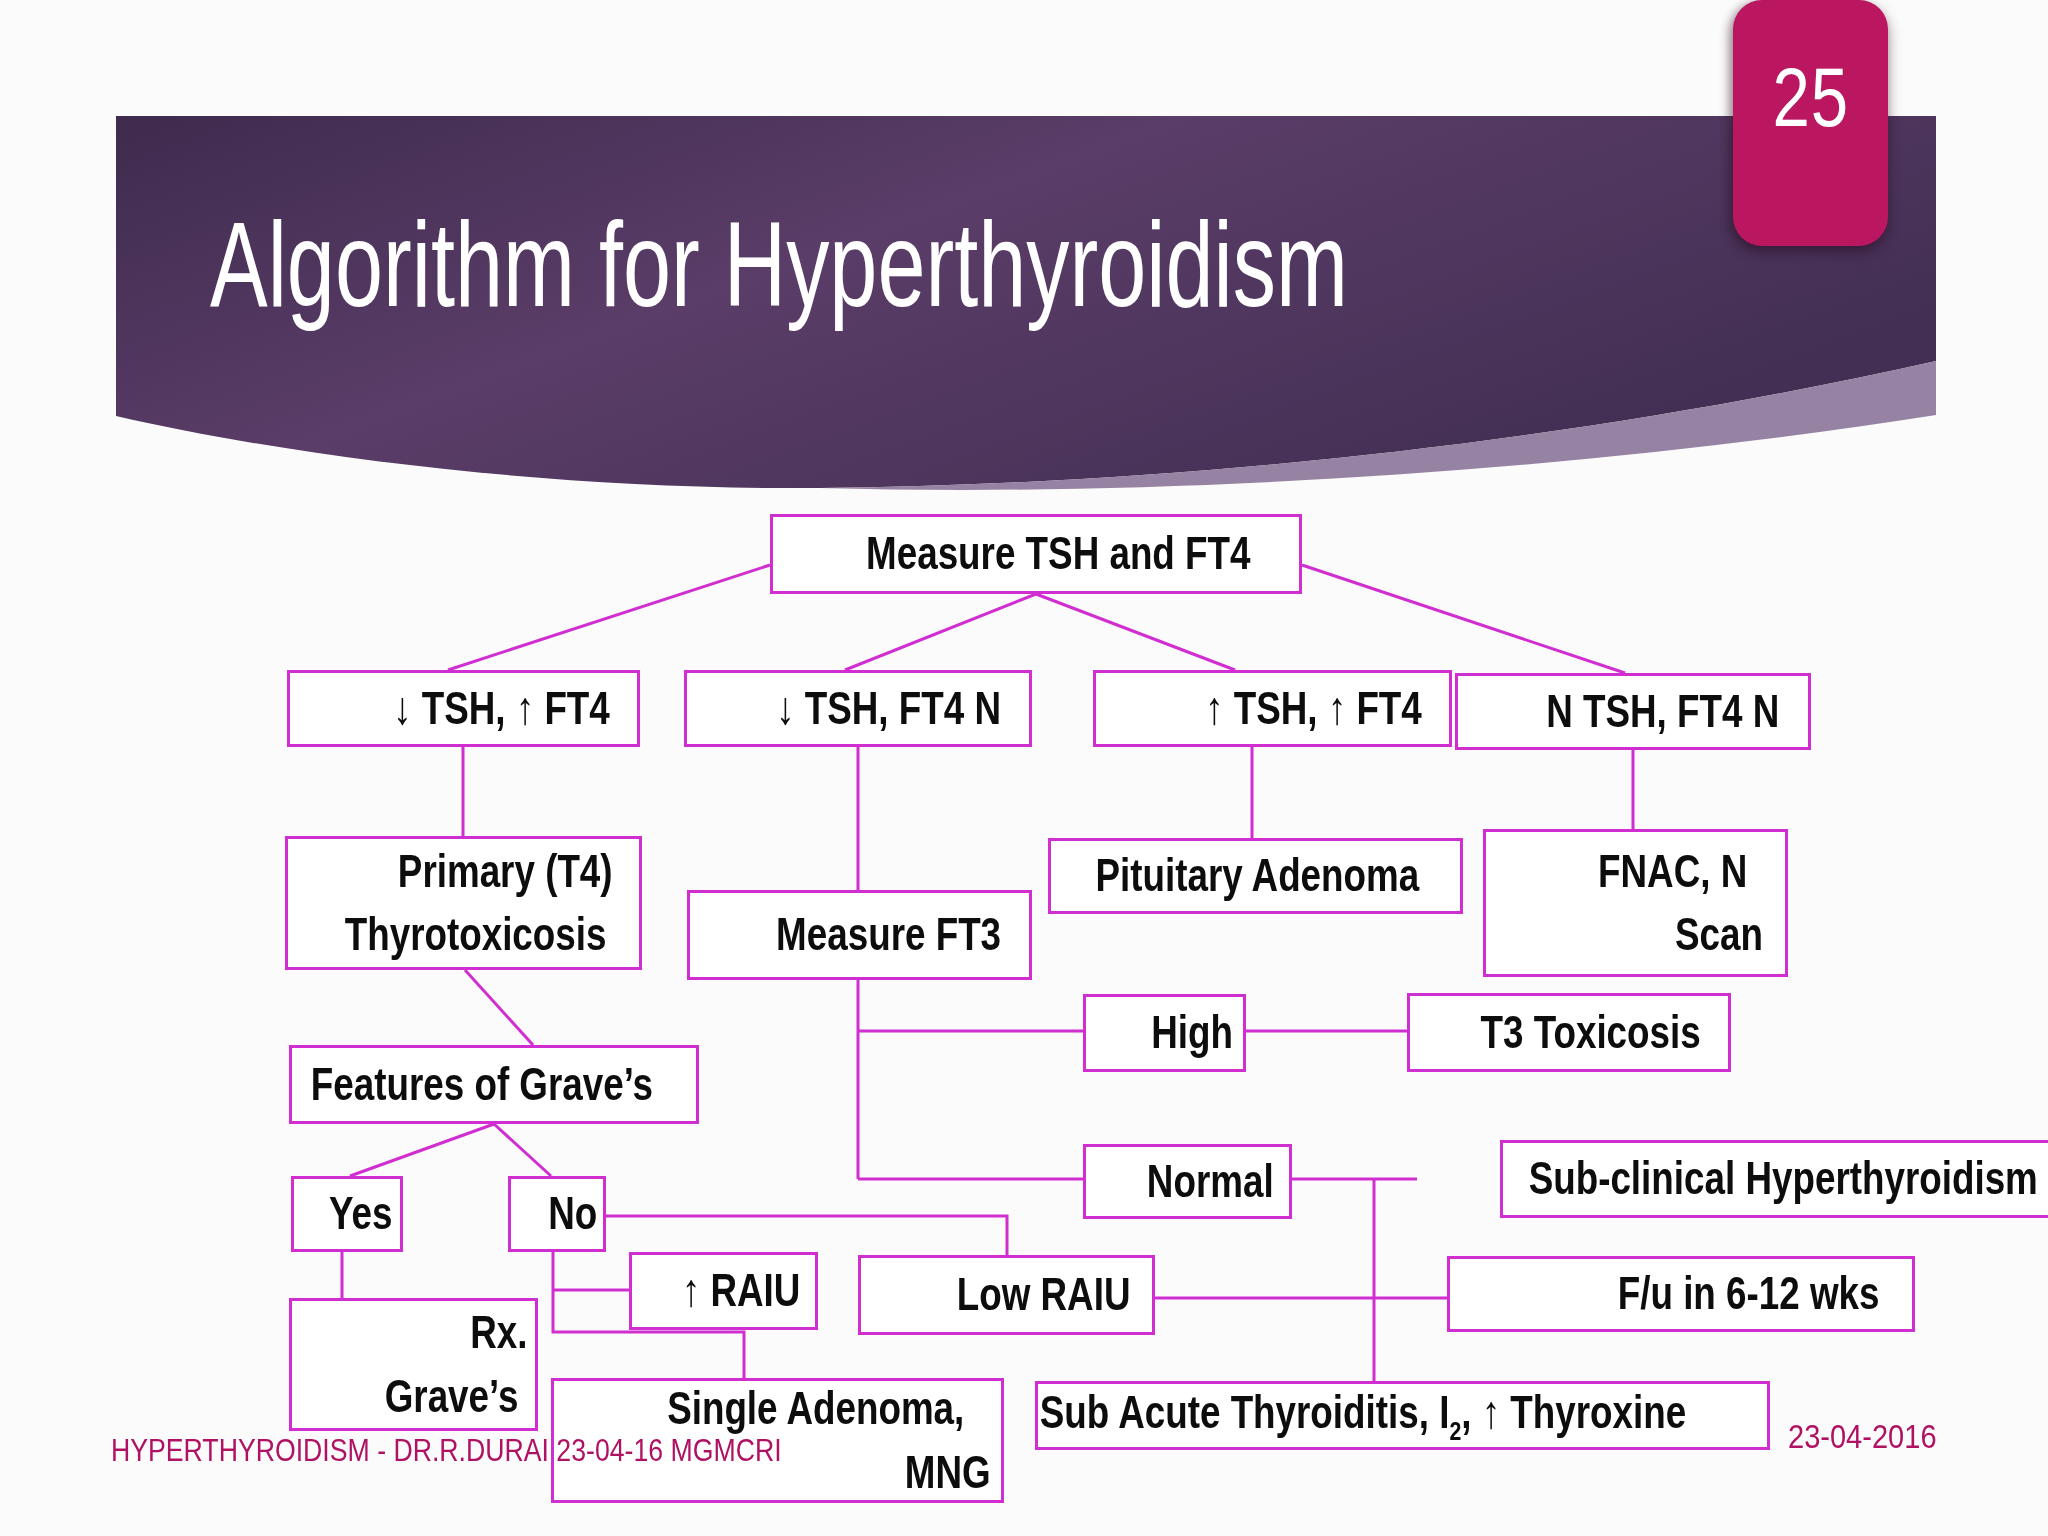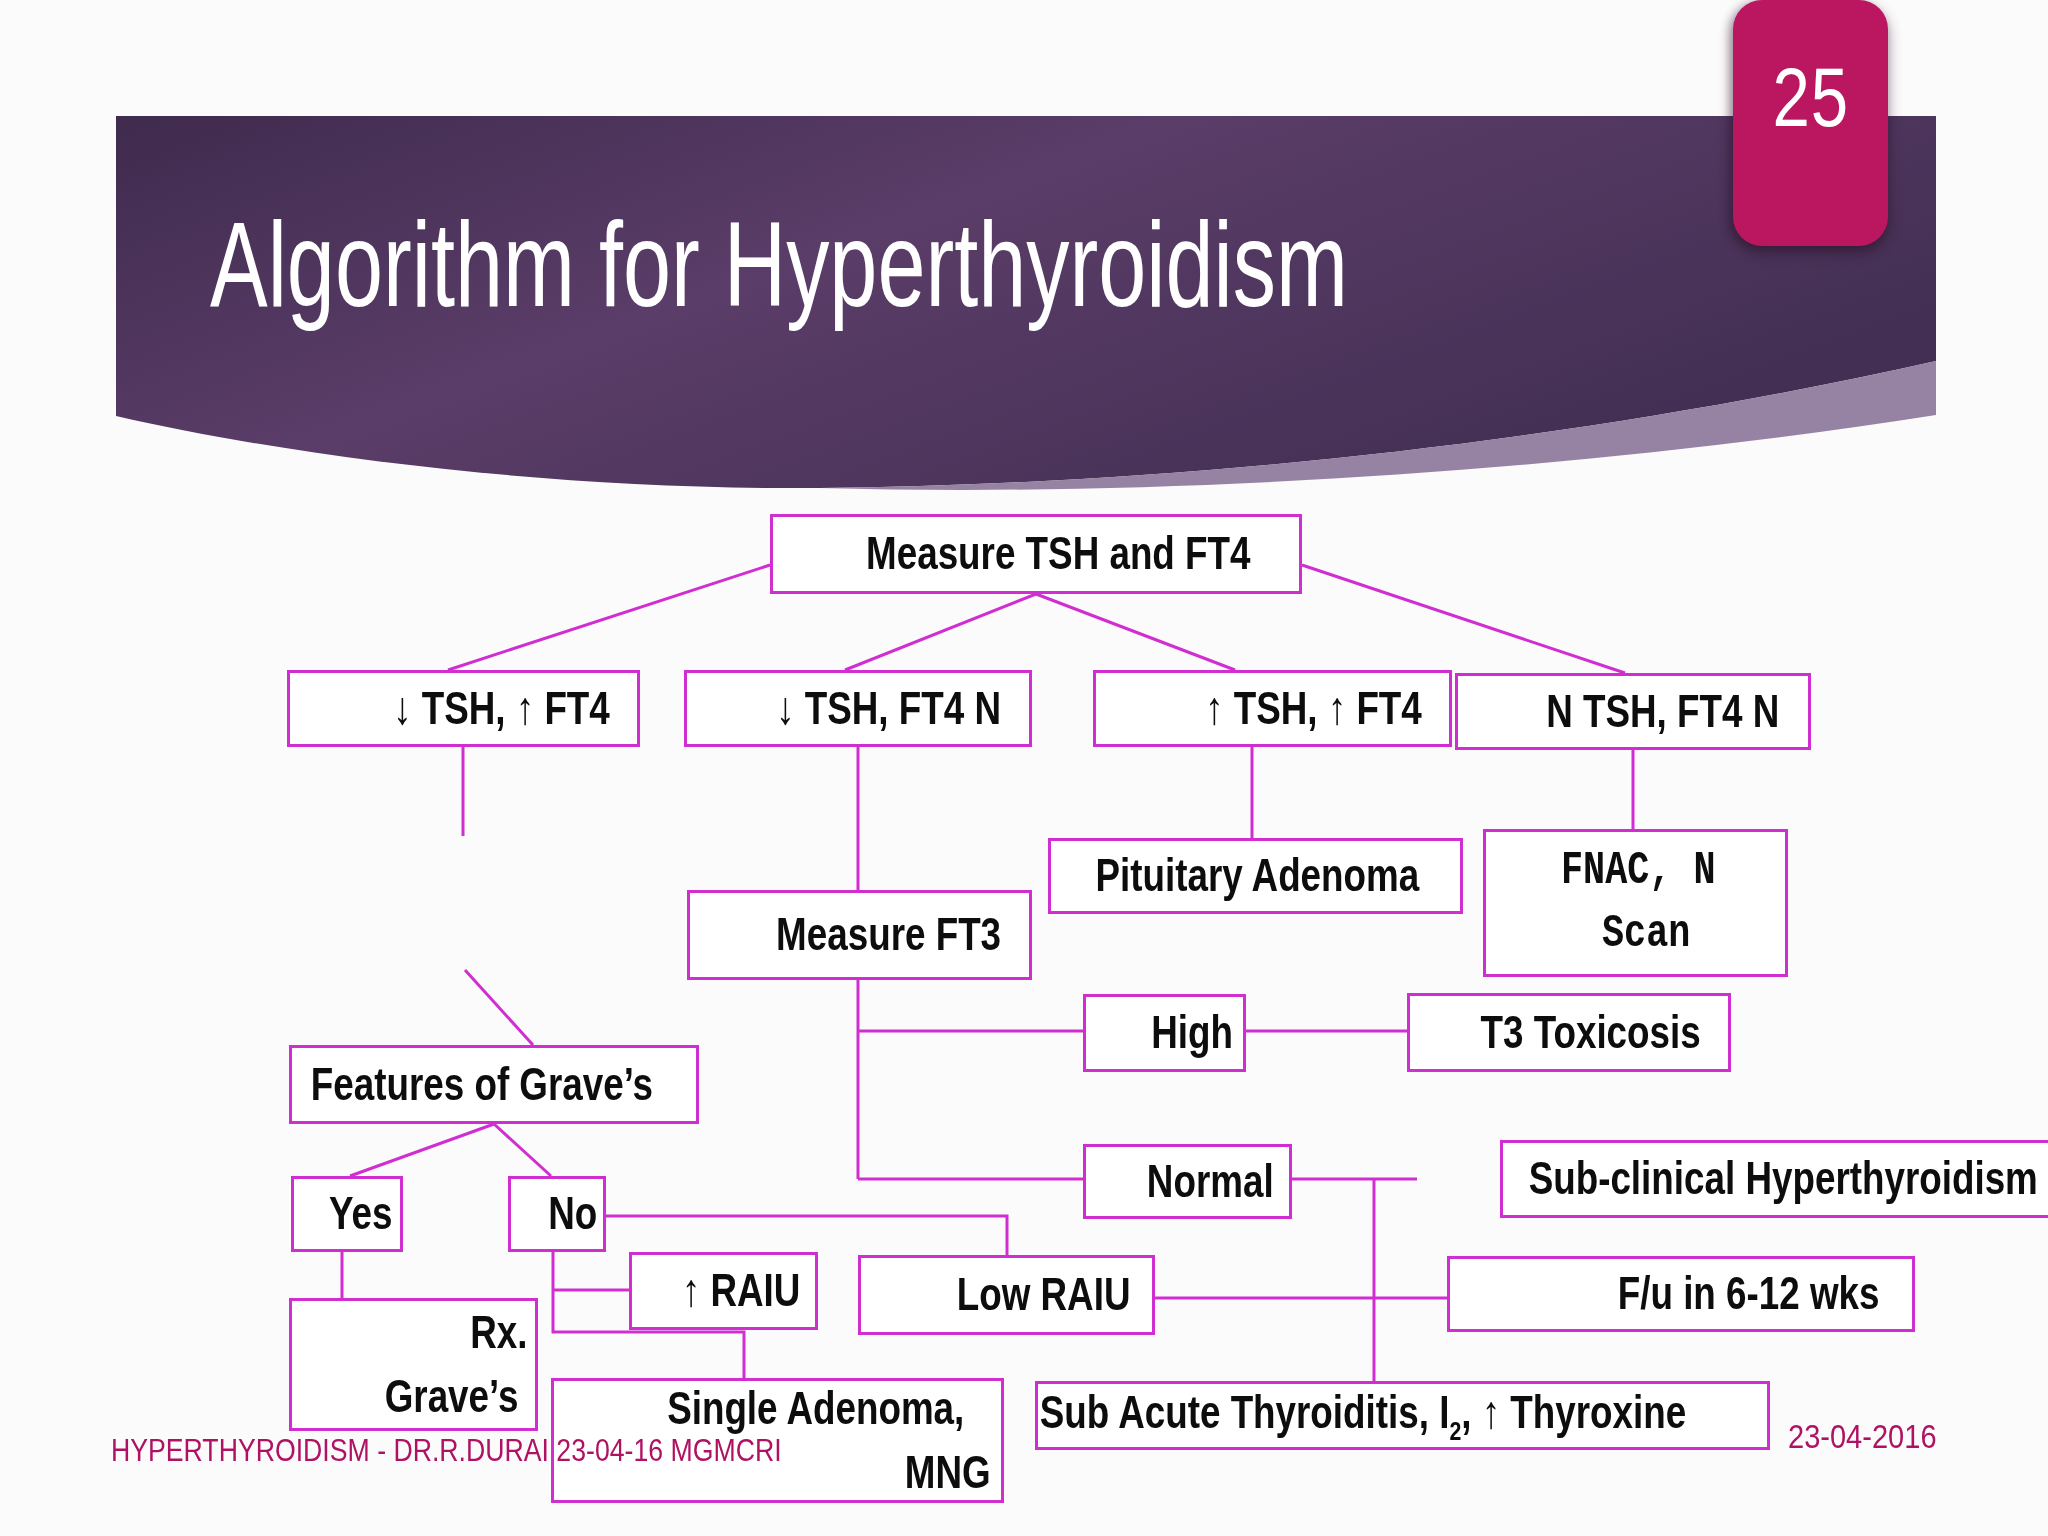--- a/index.html
+++ b/index.html
@@ -30,21 +30,21 @@
   .connectors{position:absolute;left:0;top:0;z-index:2;}
   .connectors polyline{fill:none;stroke:var(--c-accent,#d02ed0);stroke-width:3;}
   .fbox{
     position:absolute;z-index:3;box-sizing:border-box;
     background:#fff;border:3px solid var(--c-accent,#d02ed0);
     display:flex;flex-direction:column;align-items:flex-end;justify-content:center;
     color:var(--c-text,#0d0d0d);font-weight:700;font-size:46px;line-height:1.38;
     white-space:nowrap;
   }
   .fbox .lbl{display:inline-block;transform:scaleX(.8);transform-origin:center;}
-  .fbox.left-align{align-items:center;padding-left:44px;font-family:Liberation Mono, monospace;}
+  .fbox.left-align{align-items:flex-end;padding-left:44px;}
   .fbox.left-align .lbl{transform-origin:left center;}
   .sub{font-size:.58em;vertical-align:-0.45em;}
   
   .footer-left{
     position:absolute;left:111px;top:1433px;z-index:5;
     color:var(--c-footer,#b01263);font-size:31px;font-weight:400;white-space:nowrap;
     transform:scaleX(.86);transform-origin:left center;
   }
   .footer-right{
     position:absolute;left:1788px;top:1418px;z-index:5;
@@ -113,20 +113,24 @@
   </div>
 
   <div class="fbox" style="left:1073px;top:670px;width:359px;height:77px;margin-left:20px;">
     <span class="lbl">↑ TSH, ↑ FT4</span>
   </div>
 
   <div class="fbox" style="left:1455px;top:673px;width:356px;height:77px;">
     <span class="lbl">N TSH,  FT4 N</span>
   </div>
 
+  <div class="fbox" style="left:285px;top:836px;width:357px;height:134px;">
+    <span class="lbl">Primary (T4)</span>
+    <span class="lbl">Thyrotoxicosis</span>
+  </div>
 
   <div class="fbox" style="left:687px;top:890px;width:345px;height:90px;">
     <span class="lbl">Measure FT3</span>
   </div>
 
   <div class="fbox" style="left:1048px;top:838px;width:415px;height:76px;">
     <span class="lbl">Pituitary Adenoma</span>
   </div>
 
   <div class="fbox left-align" style="left:1483px;top:829px;width:305px;height:148px;">

